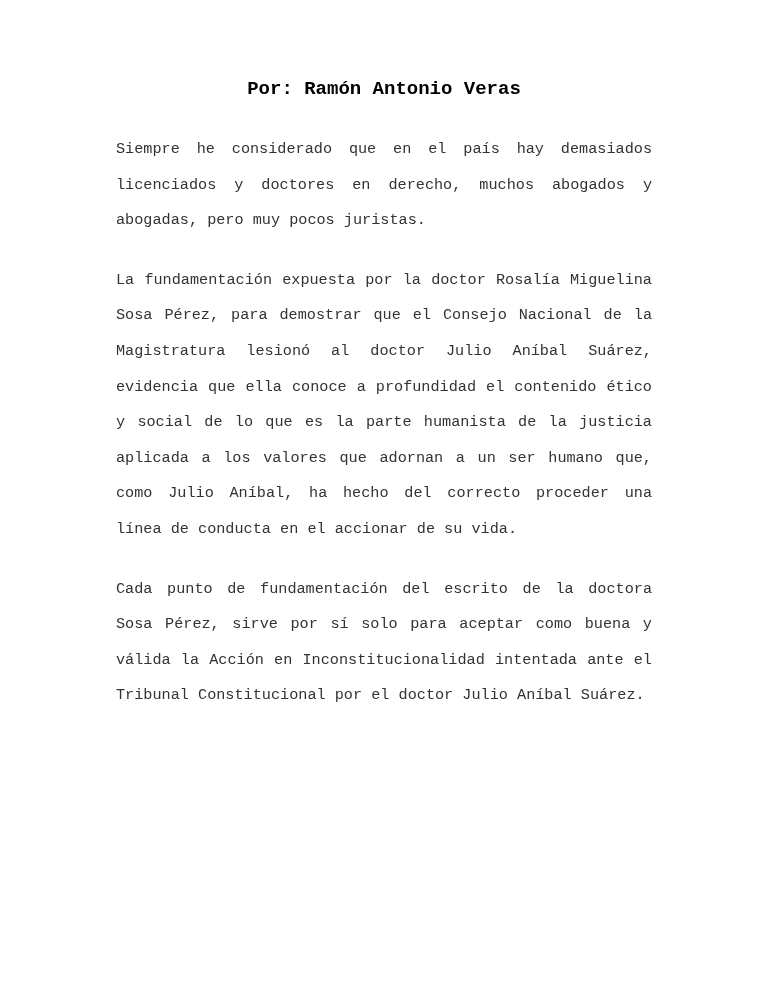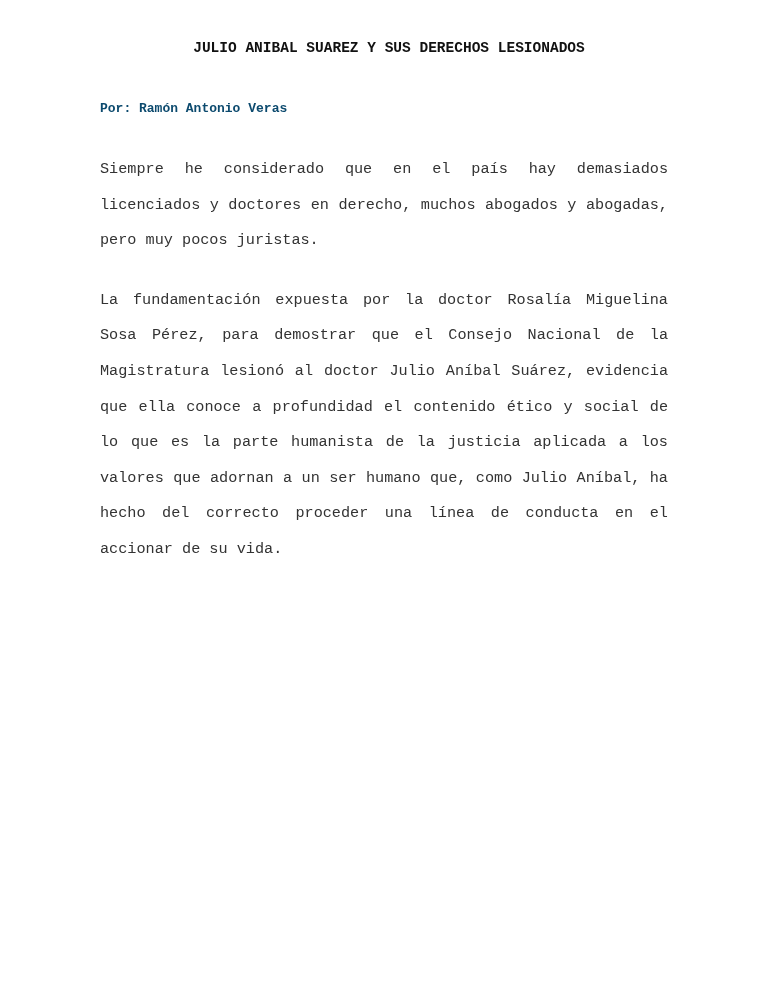--- a/index.html
+++ b/index.html
@@ -25,40 +25,40 @@
       font-weight: bold;
       font-size: 14.5px;
       text-align: center;
       margin: 0;
       padding-left: 10px;
       line-height: 20px;
       color: #111;
     }
     .byline {
       font-weight: bold;
-      font-size: 13px;
-      text-align: left;
+      font-size: 19px;
+      text-align: center;
       margin: 41px 0 0 0;
       line-height: 20px;
-      color: #0c4a6e;
+      color: #000000;
     }
     .para {
       font-size: 15.2px;
       line-height: 35.6px;
       text-align: justify;
       text-align-last: left;
-      margin: 0;
+      margin: 16px;
       color: #333;
     }
     .p1 { margin-top: 33px; }
     .p2 { margin-top: 24px; }
     .p3 { margin-top: 24px; }
     .p4 { margin-top: 24px; }
   </style>
 </head>
 <body>
 
 <div class="page">
-  <h1 class="title">JULIO ANIBAL SUAREZ Y SUS DERECHOS LESIONADOS</h1>
   <p class="byline">Por: Ramón Antonio Veras</p>
   <p class="para p1">Siempre he considerado que en el país hay demasiados licenciados y doctores en derecho, muchos abogados y abogadas, pero muy pocos juristas.</p>
   <p class="para p3">La fundamentación expuesta por la doctor Rosalía Miguelina Sosa Pérez, para demostrar que el Consejo Nacional de la Magistratura lesionó al doctor Julio Aníbal Suárez, evidencia que ella conoce a profundidad el contenido ético y social de lo que es la parte humanista de la justicia aplicada a los valores que adornan a un ser humano que, como Julio Aníbal, ha hecho del correcto proceder una línea de conducta en el accionar de su vida.</p>
+  <p class="para p4">Cada punto de fundamentación del escrito de la doctora Sosa Pérez, sirve por sí solo para aceptar como buena y válida la Acción en Inconstitucionalidad intentada ante el Tribunal Constitucional por el doctor Julio Aníbal Suárez.</p>
 </div>
 
 </body></html>

